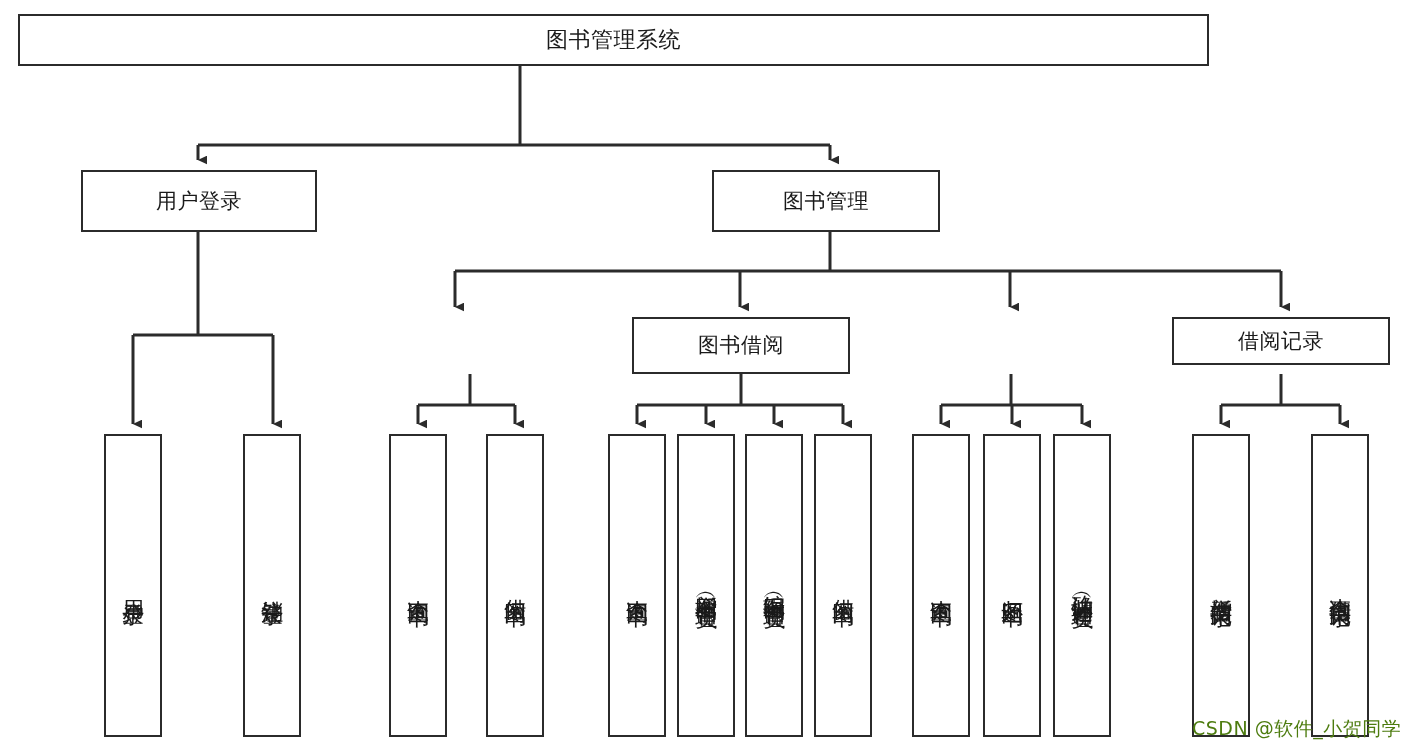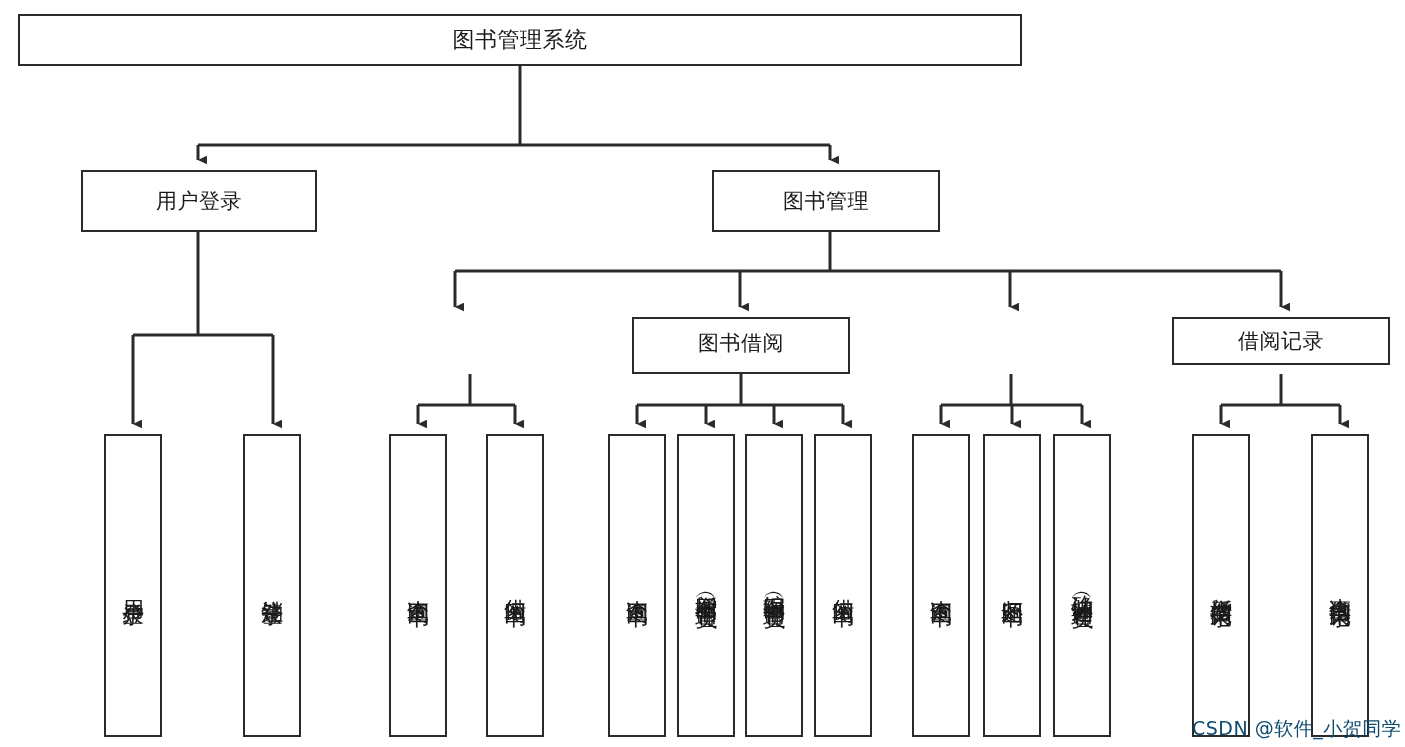--- a/index.html
+++ b/index.html
@@ -57,21 +57,21 @@
     writing-mode: vertical-rl;
     text-orientation: upright;
     font-size: 22px;
     line-height: 1.02;
     letter-spacing: 2px;
     white-space: nowrap;
     max-height: 250px;
   }
   .watermark {
     position: absolute;
-    color: #0c4a6e;
+    color: #4d7c0f;
     font-size: 19px;
     letter-spacing: 0.5px;
     white-space: nowrap;
     user-select: none;
   }
 </style>
 </head>
 <body>
 
 <div id="diagram-root">
@@ -122,34 +122,34 @@
       <path d="M1012,405 L1012,424" marker-end="url(#arrowhead)"></path>
       <path d="M1082,405 L1082,424" marker-end="url(#arrowhead)"></path>
 
       <path d="M1281,374 L1281,405"></path>
       <path d="M1221,405 L1340,405"></path>
       <path d="M1221,405 L1221,424" marker-end="url(#arrowhead)"></path>
       <path d="M1340,405 L1340,424" marker-end="url(#arrowhead)"></path>
     </g>
   </svg>
 
-  <div class="node node-h node-title" style="left:18px; top:14px; width:1004px; height:52px;">
+  <div class="node node-h node-title" style="left:18px; top:14px; width:1191px; height:52px;">
     <span class="node-label">图书管理系统</span>
   </div>
 
   <div class="node node-h" style="left:81px; top:170px; width:236px; height:62px;">
     <span class="node-label">用户登录</span>
   </div>
 
   <div class="node node-h" style="left:712px; top:170px; width:228px; height:62px;">
     <span class="node-label">图书管理</span>
   </div>
 
 
-  <div class="node node-h" style="left:632px; top:317px; width:218px; height:57px;font-family:Liberation Mono, monospace;">
+  <div class="node node-h" style="left:632px; top:317px; width:218px; height:57px;">
     <span class="node-label">图书借阅</span>
   </div>
 
 
   <div class="node node-h" style="left:1172px; top:317px; width:218px; height:48px;">
     <span class="node-label">借阅记录</span>
   </div>
 
   <div class="node node-v" style="left:104px; top:434px; width:58px; height:303px;">
     <span class="node-label">用户登录</span>

